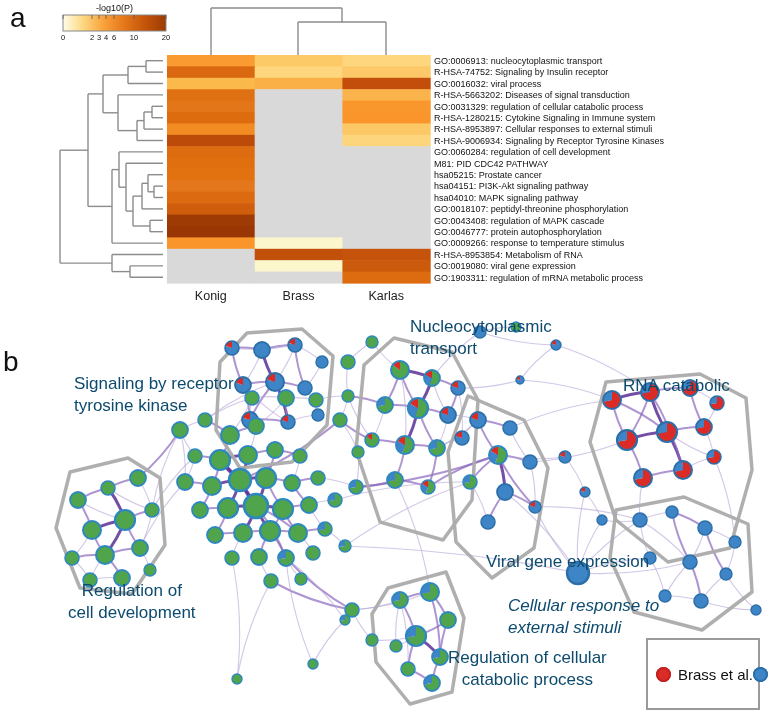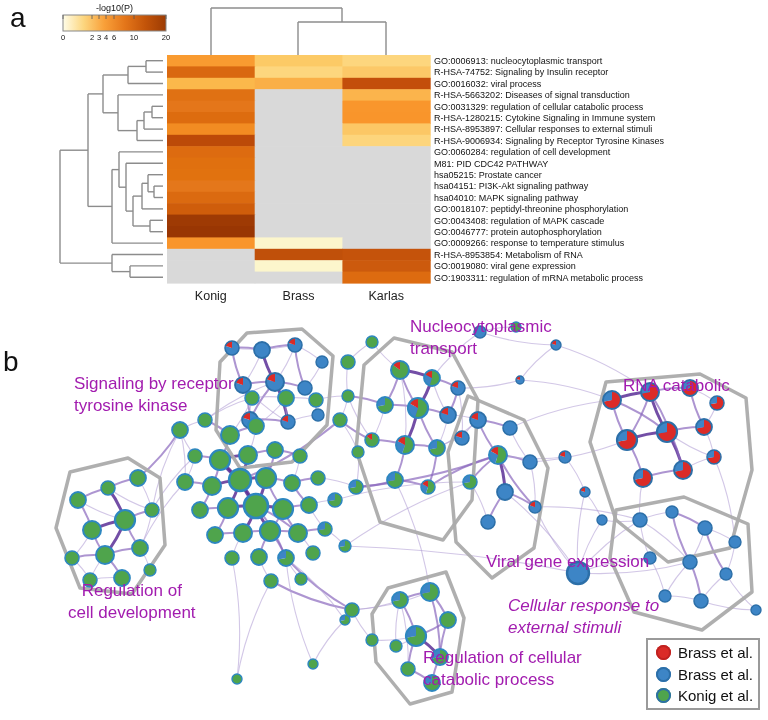--- a/index.html
+++ b/index.html
@@ -2,24 +2,24 @@
 <html><head>
 <meta charset="utf-8">
 <style>
   html,body{margin:0;padding:0;background:#fff;}
   #fig{position:relative;width:768px;height:720px;background:#fff;overflow:hidden;
        font-family:"Liberation Sans",sans-serif;}
   #chart-svg{position:absolute;left:0;top:0;}
   .panel-letter{position:absolute;font-size:28px;color:#111;}
   #panel-a-letter{left:10px;top:2px;}
   #panel-b-letter{left:3px;top:346px;}
-  .cluster-label{position:absolute;font-size:17px;line-height:1.28;color:#a21caf;
+  .cluster-label{position:absolute;font-size:17px;line-height:1.28;color:#0c4a6e;
                  white-space:pre-line;}
   #legend{position:absolute;left:646px;top:638px;width:114px;height:72px;
-          border:2px solid #9a9a9a;background:#fff;display:flex;flex-direction:column;
+          border:2px solid #9a9a9a;background:#fff;display:flex;flex-direction:row;
           justify-content:space-evenly;padding-left:8px;box-sizing:border-box;}
   .legend-item{display:flex;align-items:center;gap:7px;}
   .legend-swatch{width:15px;height:15px;border-radius:50%;flex:0 0 auto;}
   .legend-label{font-size:15px;color:#111;white-space:nowrap;}
 </style>
 </head>
 <body>
 
 <div id="fig">
   <svg id="chart-svg" width="768" height="720">
@@ -1011,21 +1011,21 @@
       <div class="cluster-label" style="left: 74px; top: 337px; margin-top: 36px;">Signaling by receptor
 tyrosine kinase</div>
       <div class="cluster-label" style="left: 410px; top: 316px;">Nucleocytoplasmic
 transport</div>
       <div class="cluster-label" style="left: 623px; top: 375px;">RNA catabolic</div>
       <div class="cluster-label" style="left: 486px; top: 551px;">Viral gene expression</div>
       <div class="cluster-label" style="left: 508px; top: 595px; font-style: italic;">Cellular response to
 external stimuli</div>
       <div class="cluster-label" style="left: 68px; top: 580px; text-align: center;">Regulation of
 cell development</div>
-      <div class="cluster-label" style="left: 423px; top: 647px;">Regulation of cellular
+      <div class="cluster-label" style="left: 448px; top: 647px; text-align: center;">Regulation of cellular
 catabolic process</div>
     </div>
 
   <div id="legend">
     <div class="legend-item">
       <span class="legend-swatch" style="background: rgb(219, 43, 39); box-shadow: rgb(192, 34, 32) 0px 0px 0px 2px inset;"></span>
       <span class="legend-label">Brass et al.</span>
     </div>
     <div class="legend-item">
       <span class="legend-swatch" style="background: rgb(61, 133, 198); box-shadow: rgb(44, 111, 168) 0px 0px 0px 2px inset;"></span>

